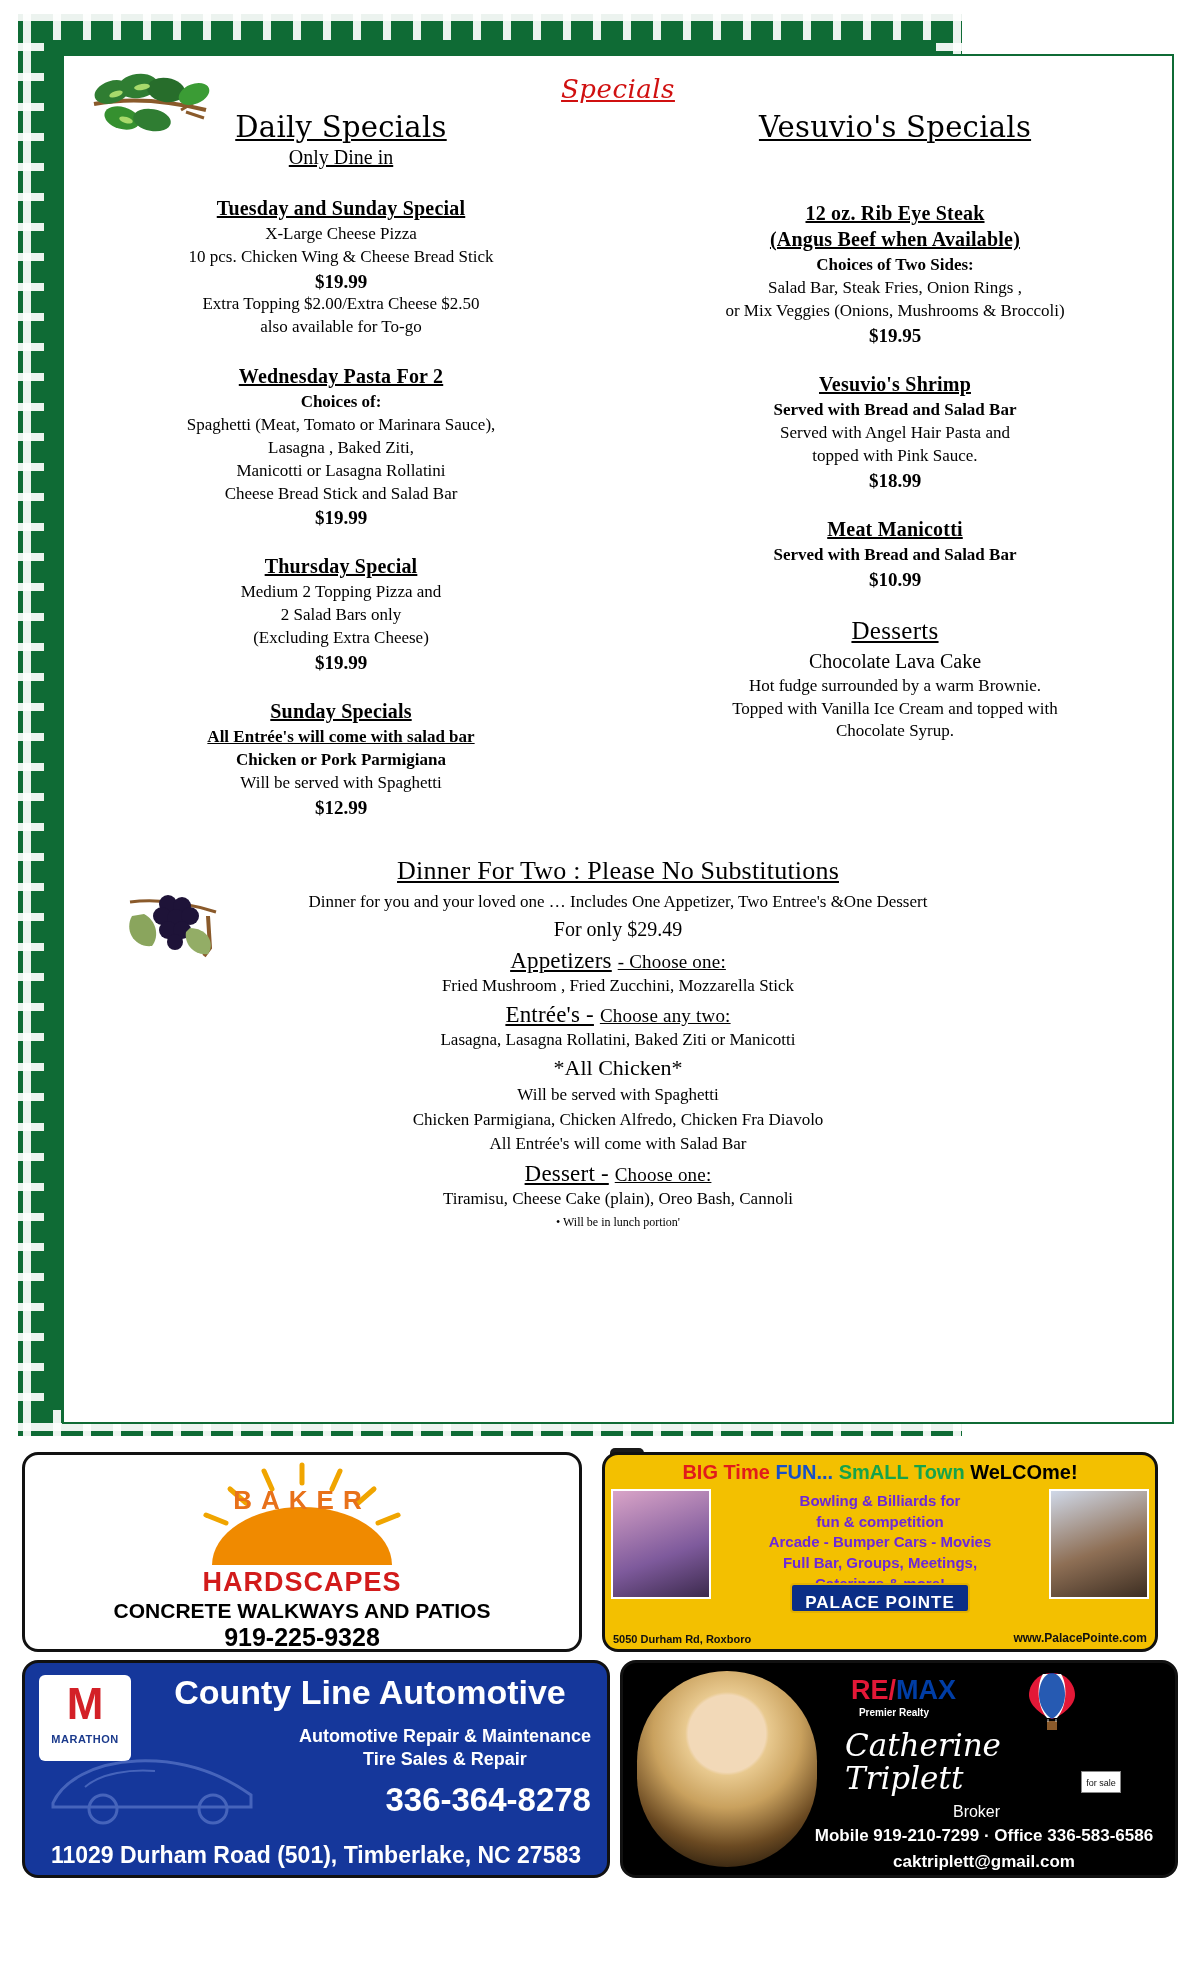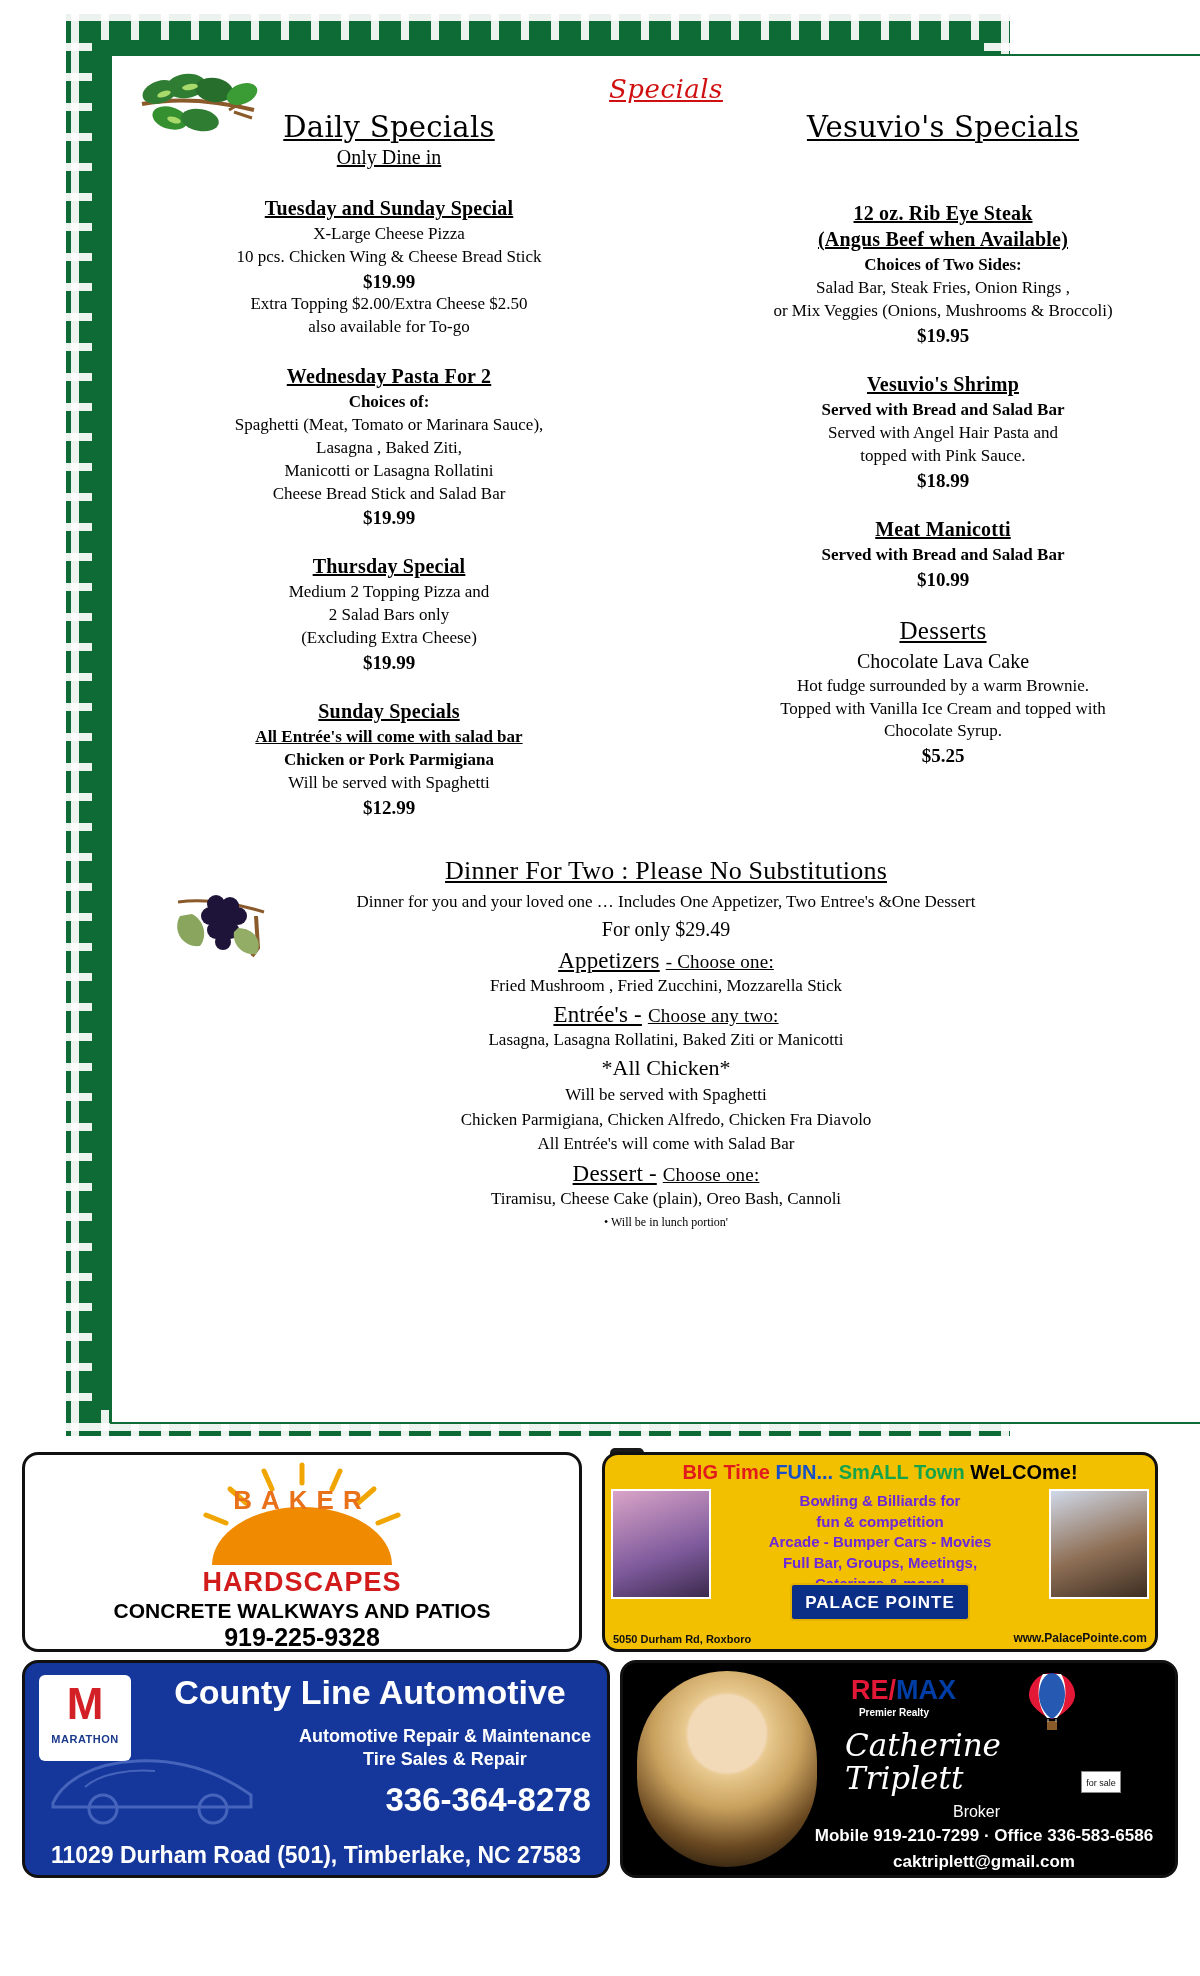--- a/index.html
+++ b/index.html
@@ -20,21 +20,20 @@
     padding: 0;
   }
 
   
   .border-frame {
     position: absolute;
     left: 18px; top: 14px;
     width: 944px; height: 1422px;
     background: #0f6b35;
     padding: 26px;
-    margin-left: 48px;
   }
   .border-frame::before {
     content: "";
     position: absolute;
     inset: 0;
     background:
       repeating-linear-gradient(90deg,
         transparent 0px, transparent 5px,
         rgba(255,255,255,0.92) 5px, rgba(255,255,255,0.92) 13px,
         transparent 13px, transparent 30px),
@@ -236,21 +235,21 @@
   }
   .palace-photo {
     position: absolute; width: 100px; height: 110px;
     border: 2px solid #fff; background: #8a6a52;
     top: 34px; overflow: hidden;
   }
   .palace-photo.left { left: 6px; background: linear-gradient(160deg,#d9a4c7,#7e5a9c 60%,#3c2a4d); }
   .palace-photo.right { right: 6px; background: linear-gradient(160deg,#cfd8e8,#8e6f55 55%,#3d2e22); }
   .pp-logo {
     position: absolute; left: 50%; transform: translateX(-50%);
-    top: 128px; width: 180px; height: 38px;
+    top: 128px; width: 180px; height: 30px;
     background: #0b2e86; border: 2px solid #e3b100;
     border-radius: 4px;
     color: #fff; font-family: "Liberation Sans", sans-serif;
     font-weight: bold; font-size: 17px; line-height: 36px; text-align: center;
     letter-spacing: 1px;
   }
   .palace-addr {
     position: absolute; left: 8px; bottom: 4px;
     font-family: "Liberation Sans", sans-serif;
     font-size: 11px; font-weight: bold; color: #111;
@@ -457,21 +456,20 @@
             <div class="line bold">Served with Bread and Salad Bar</div>
             <div class="price">$10.99</div>
           </div>
 
           <div class="block">
             <div class="block-title big">Desserts</div>
             <div class="line" style="font-size:20px;">Chocolate Lava Cake</div>
             <div class="line">Hot fudge surrounded by a warm Brownie.</div>
             <div class="line">Topped with Vanilla Ice Cream and topped with</div>
             <div class="line">Chocolate Syrup.</div>
-            <div class="price">$5.25</div>
           </div>
         </div>
       </div>
 
       <div class="dinner">
         <div class="dinner-title">Dinner For Two : Please No Substitutions</div>
         <div class="dinner-line">Dinner for you and your loved one … Includes One Appetizer, Two Entree's &amp;One Dessert</div>
         <div class="dinner-line lg">For only $29.49</div>
 
         <div class="dinner-sec">

